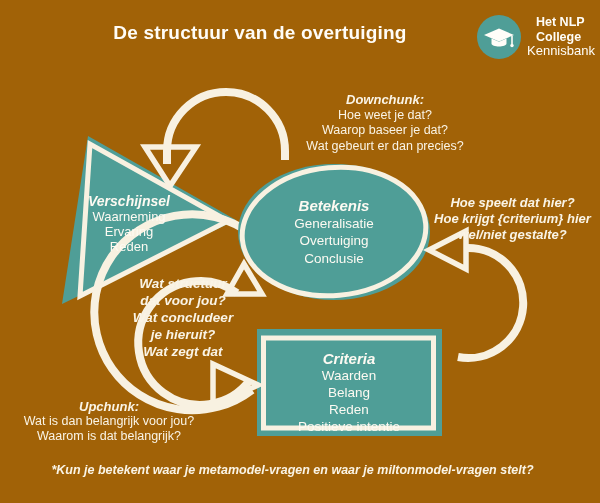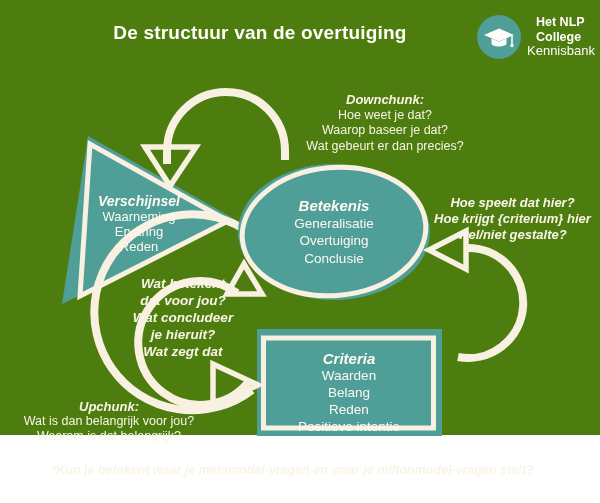--- a/index.html
+++ b/index.html
@@ -1,27 +1,27 @@
 <!DOCTYPE html>
 <html><head>
 <meta charset="utf-8">
 <style>
   html,body{margin:0;padding:0;}
   body{width:600px;height:503px;position:relative;overflow:hidden;
        font-family:"Liberation Sans",sans-serif;}
-  .canvas{position:absolute;inset:0;width:600px;height:435px;background:#4d7c0f;}
+  .canvas{position:absolute;inset:0;width:600px;height:503px;background:#a16207;}
   svg.layer{position:absolute;left:0;top:0;}
   .txt{position:absolute;text-align:center;color:#faf4e6;line-height:15.5px;font-size:12.5px;}
   .txt div{pointer-events:none;}
   .page-title{left:40px;top:25px;width:440px;font-size:19px;font-weight:800;color:#fffdf8;letter-spacing:.2px;}
   .logo-text{left:527px;top:15px;width:70px;text-align:left;line-height:14.5px;font-size:12.5px;color:#fffdf8;}
   .logo-text .b{font-weight:800;padding-left:9px;}
   .logo-text .r{font-weight:400;font-size:13px;}
   .node-title{font-weight:800;font-style:italic;font-size:15px;}
-  .tri-text{left:72px;top:194px;width:134px;font-size:13px;line-height:15px;color:#fdfaf2;}
+  .tri-text{left:62px;top:194px;width:134px;font-size:13px;line-height:15px;color:#fdfaf2;}
   .tri-text .node-title{font-size:14px;}
   .ell-text{left:244px;top:197px;width:180px;font-size:13.5px;line-height:17.5px;color:#fdfaf2;}
   .rect-text{left:264px;top:350px;width:170px;font-size:13.5px;line-height:17px;color:#fdfaf2;}
   .chunk-title{font-weight:800;font-style:italic;font-size:13px;}
   .downchunk{left:285px;top:92px;width:200px;font-weight:500;}
   .upchunk{left:3px;top:399px;width:212px;font-weight:500;line-height:15px;}
   .meaning{left:103px;top:275px;width:160px;font-style:italic;font-weight:600;font-size:13.5px;line-height:17px;}
   .crit-q{left:425px;top:179px;width:175px;font-style:italic;font-weight:600;font-size:13px;line-height:16px;margin-top:16px;}
   .footnote{left:10px;top:463px;width:565px;font-style:italic;font-weight:600;font-size:12.5px;}
 </style>
@@ -99,21 +99,21 @@
     <div>Conclusie</div>
   </div>
 
   <div class="txt crit-q">
     <div>Hoe speelt dat hier?</div>
     <div>Hoe krijgt {criterium} hier</div>
     <div>wel/niet gestalte?</div>
   </div>
 
   <div class="txt meaning">
-    <div>Wat betekent</div>
+    <div>Wat structuur</div>
     <div>dat voor jou?</div>
     <div>Wat concludeer</div>
     <div>je hieruit?</div>
     <div>Wat zegt dat</div>
   </div>
 
   <div class="txt rect-text">
     <div class="node-title">Criteria</div>
     <div>Waarden</div>
     <div>Belang</div>

